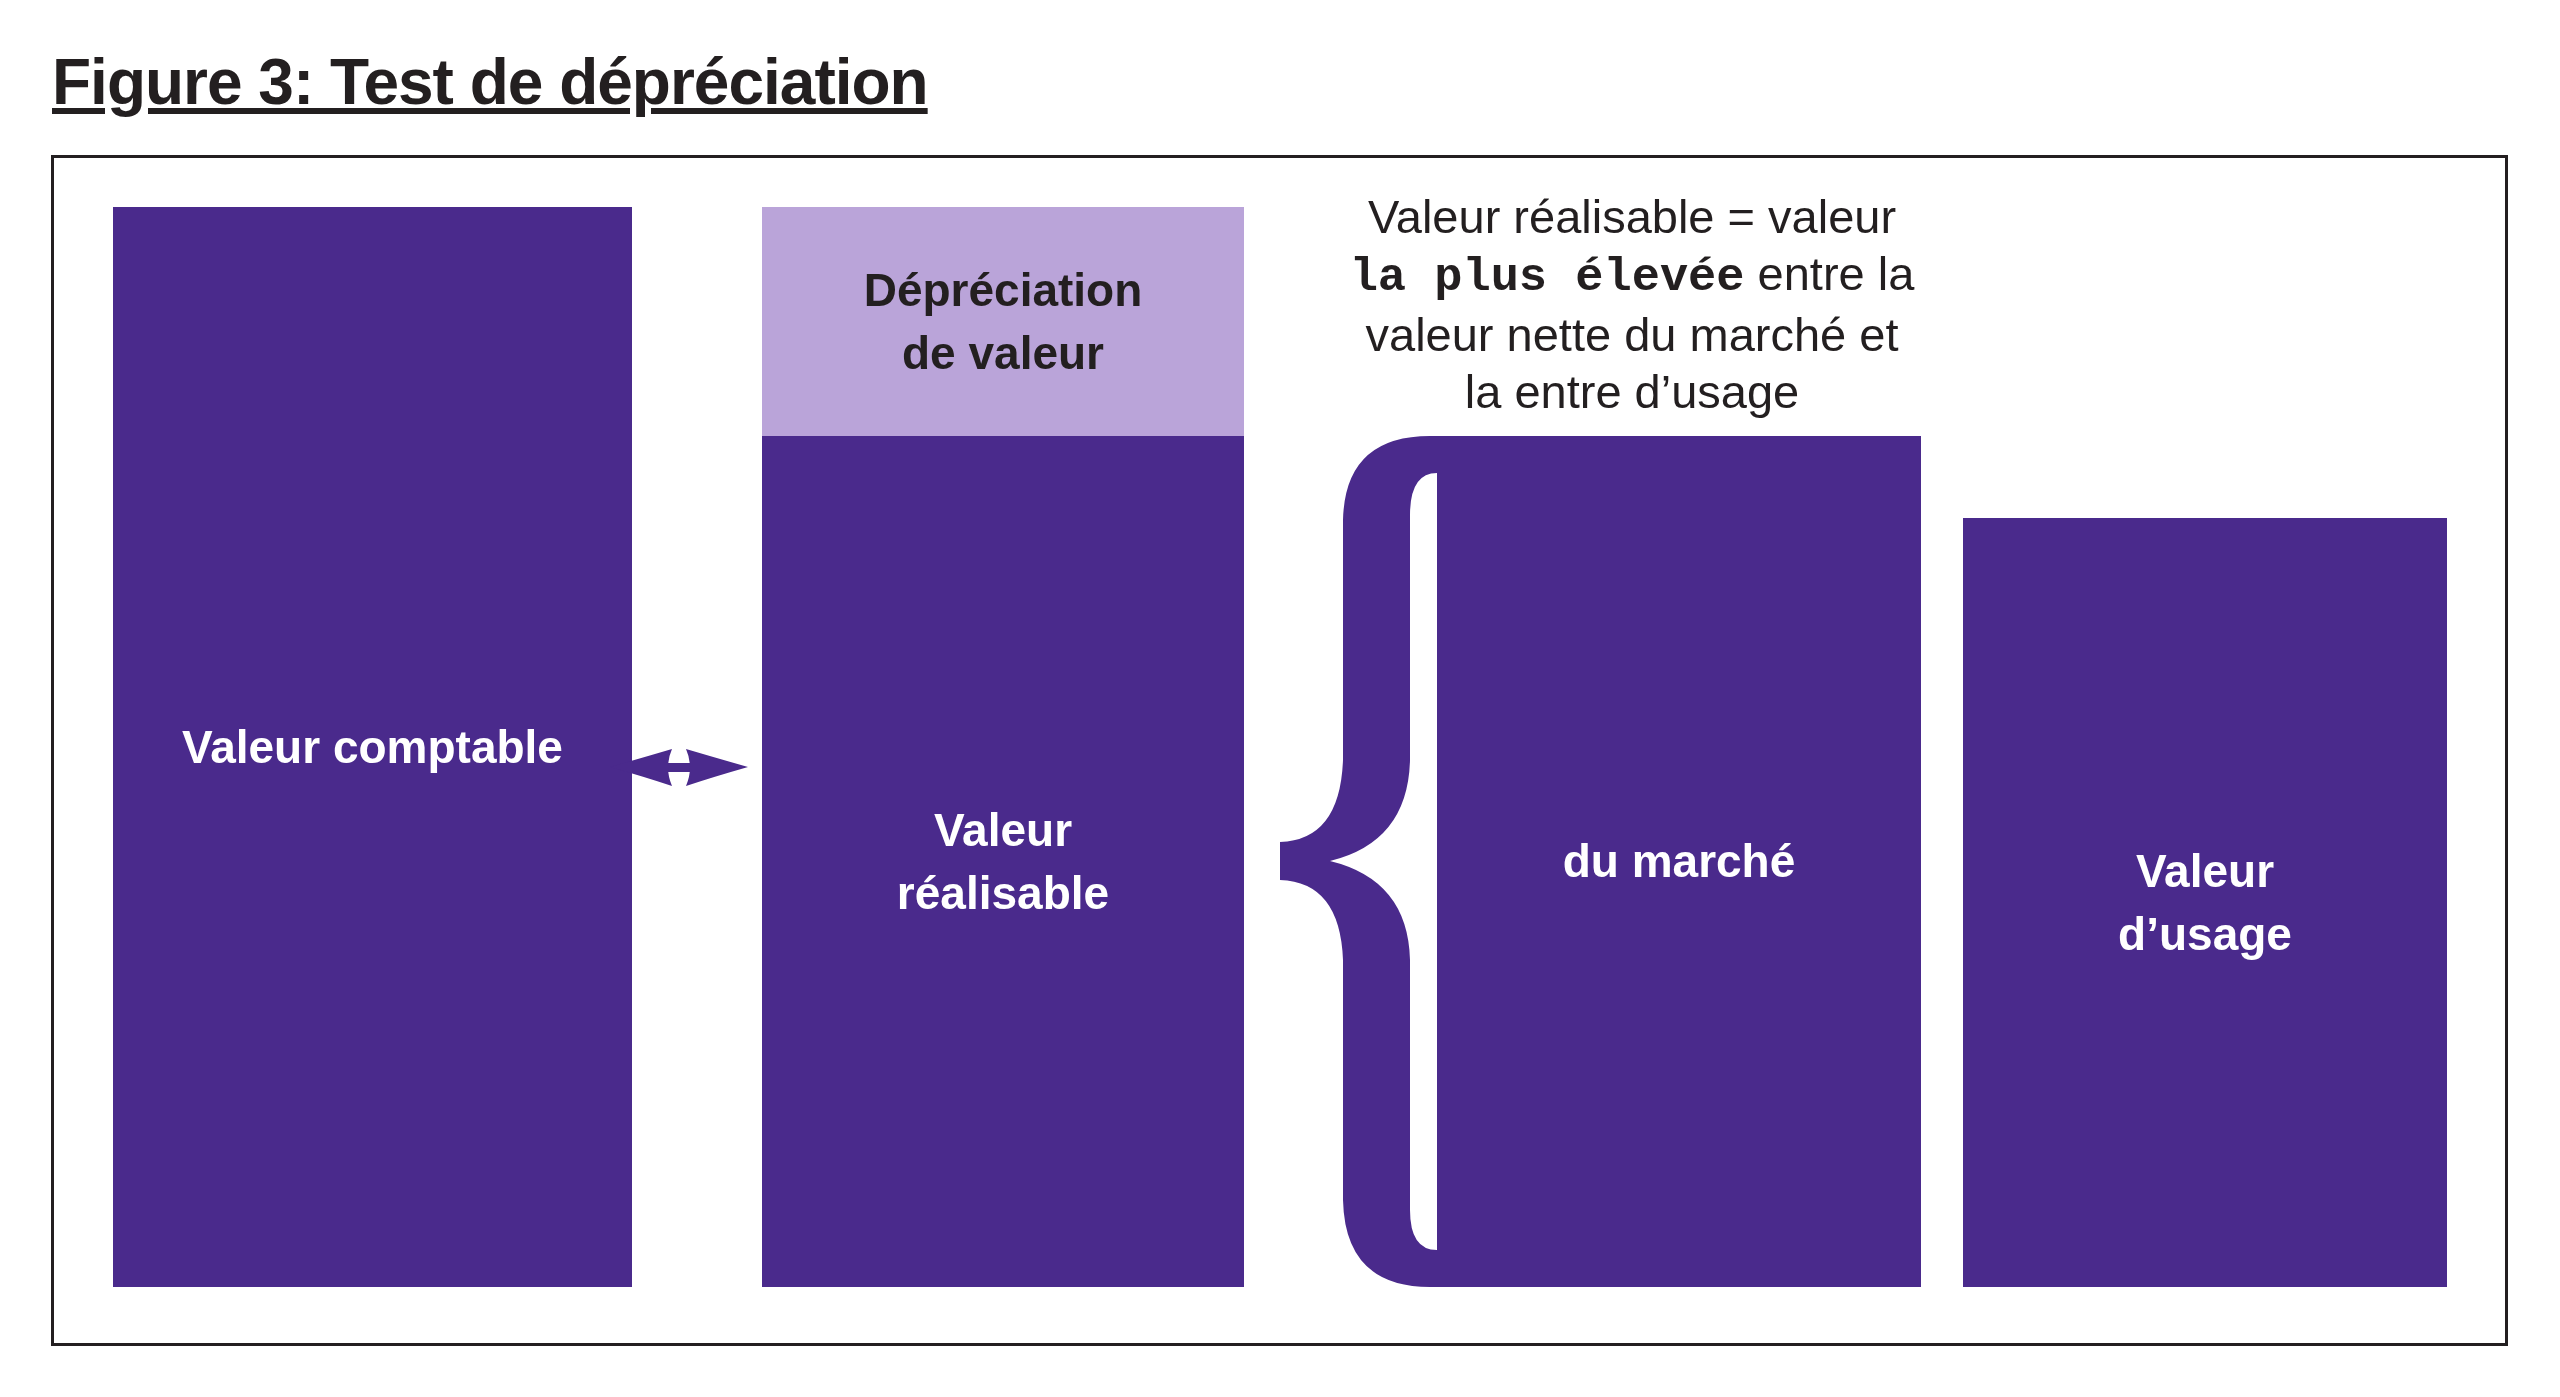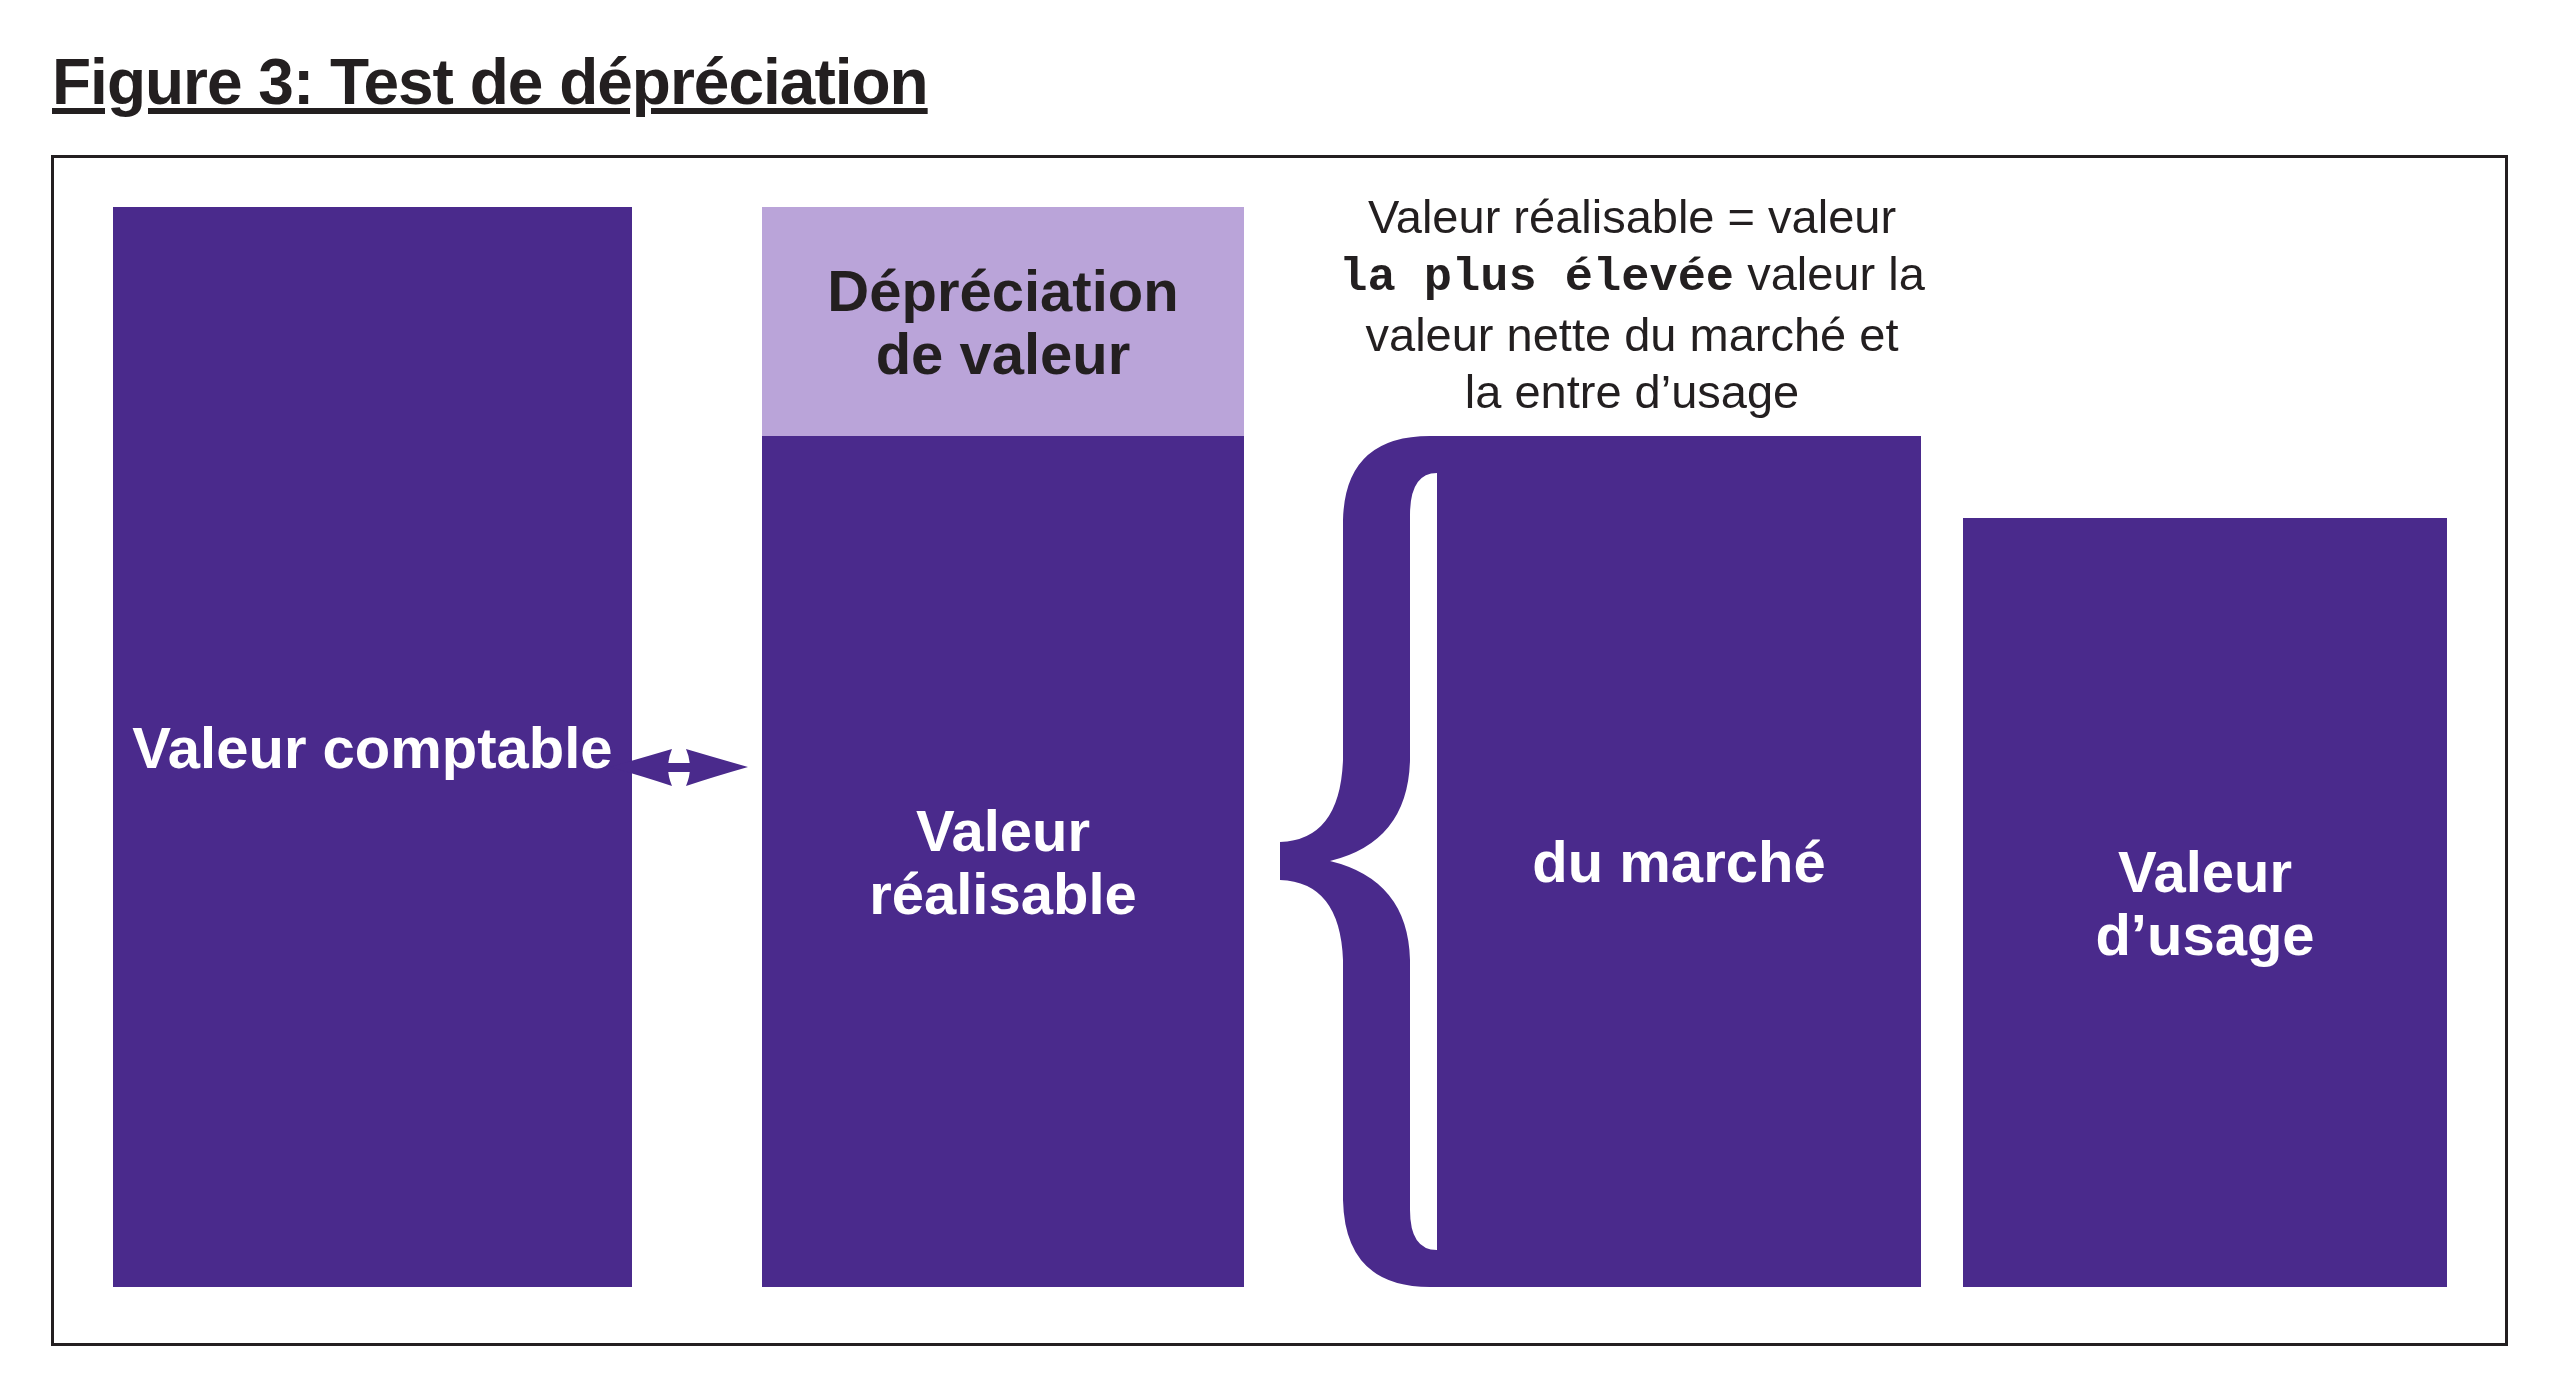--- a/index.html
+++ b/index.html
@@ -4,21 +4,21 @@
   <style>
     html, body { margin: 0; padding: 0; background: #ffffff; }
     body { width: 2560px; height: 1397px; position: relative; overflow: hidden;
            font-family: "Liberation Sans", "DejaVu Sans", sans-serif; }
     .title { position: absolute; left: 52px; top: 40px; font-size: 64px; font-weight: bold;
              color: #231f20; letter-spacing: -1px; white-space: nowrap; line-height: 84px; text-decoration: underline; }
     .frame { position: absolute; left: 51px; top: 155px; width: 2451px; height: 1185px;
              border: 3px solid #231f20; box-sizing: content-box; }
     .bar { position: absolute; display: flex; flex-direction: column; align-items: center;
            justify-content: center; text-align: center; box-sizing: border-box; }
-    .bar .lbl { font-size: 58px; font-weight: bold; line-height: 63px; display: block; white-space: nowrap; }
+    .bar .lbl { font-size: 46px; font-weight: bold; line-height: 63px; display: block; white-space: nowrap; }
     .dark { background: var(--dark); color: #ffffff; }
     .light { background: var(--light); color: #231f20; }
     .annotation { position: absolute; left: 1322px; top: 188px; width: 620px; text-align: center;
                   font-size: 47px; line-height: 57px; color: #231f20; }
     .annotation .line { display: block; white-space: nowrap; }
     .annotation b { font-weight: bold; font-family: Liberation Mono, monospace; }
     svg.overlay { position: absolute; left: 0; top: 0; width: 2560px; height: 1397px; pointer-events: none; }
   </style>
 </head>
 <body style="--dark: #4a2a8c; --light: #baa4d9;">
@@ -36,21 +36,21 @@
   <span class="lbl">de valeur</span>
 </div>
 
 <div class="bar dark" style="left:762px; top:436px; width:482px; height:851px;">
   <span class="lbl">Valeur</span>
   <span class="lbl">réalisable</span>
 </div>
 
 <div class="annotation">
   <span class="line">Valeur réalisable = valeur</span>
-  <span class="line"><b>la plus élevée</b><span> valeur la</span></span>
+  <span class="line"><b>la plus élevée</b><span> entre la</span></span>
   <span class="line">valeur nette du marché et</span>
   <span class="line">la entre d’usage</span>
 </div>
 
 <div class="bar dark" style="left:1437px; top:436px; width:484px; height:851px;">
   <span class="lbl">du marché</span>
 </div>
 
 <div class="bar dark" style="left:1963px; top:518px; width:484px; height:769px;">
   <span class="lbl">Valeur</span>

